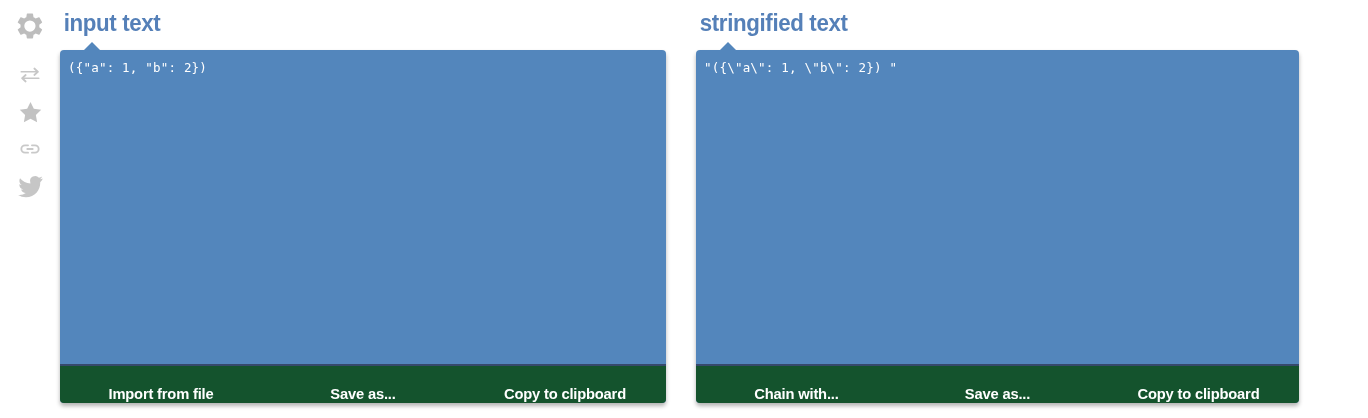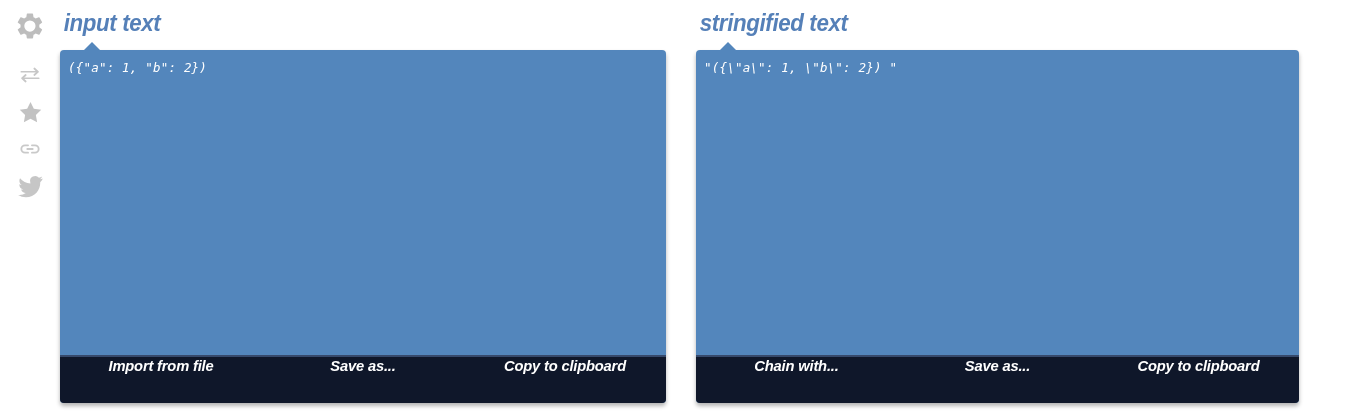--- a/index.html
+++ b/index.html
@@ -10,21 +10,20 @@
     height: 418px;
     overflow: hidden;
     font-family: "Liberation Sans", sans-serif;
   }
 
   .app {
     position: relative;
     width: 1368px;
     height: 418px;
     background: #ffffff;
-    font-style: italic;
   }
 
   
   .sidebar {
     position: absolute;
     left: 0;
     top: 0;
     width: 60px;
     height: 418px;
     display: flex;
@@ -114,26 +113,26 @@
     white-space: pre-wrap;
     word-break: break-all;
     letter-spacing: 0.2px;
   }
 
   .toolbar {
     position: absolute;
     left: 0;
     right: 0;
     bottom: 0;
-    height: 48px;
-    background: #0f172a;
+    height: 39px;
+    background: #14532d;
     border-top: 2px solid #36496b;
     border-radius: 0 0 4px 4px;
     display: flex;
-    align-items: flex-start;
+    align-items: flex-end;
     box-sizing: border-box;
   }
   .tool-btn {
     flex: 1 1 0;
     text-align: center;
     color: #ffffff;
     font-size: 15.5px;
     font-weight: bold;
     letter-spacing: -0.2px;
     cursor: pointer;

